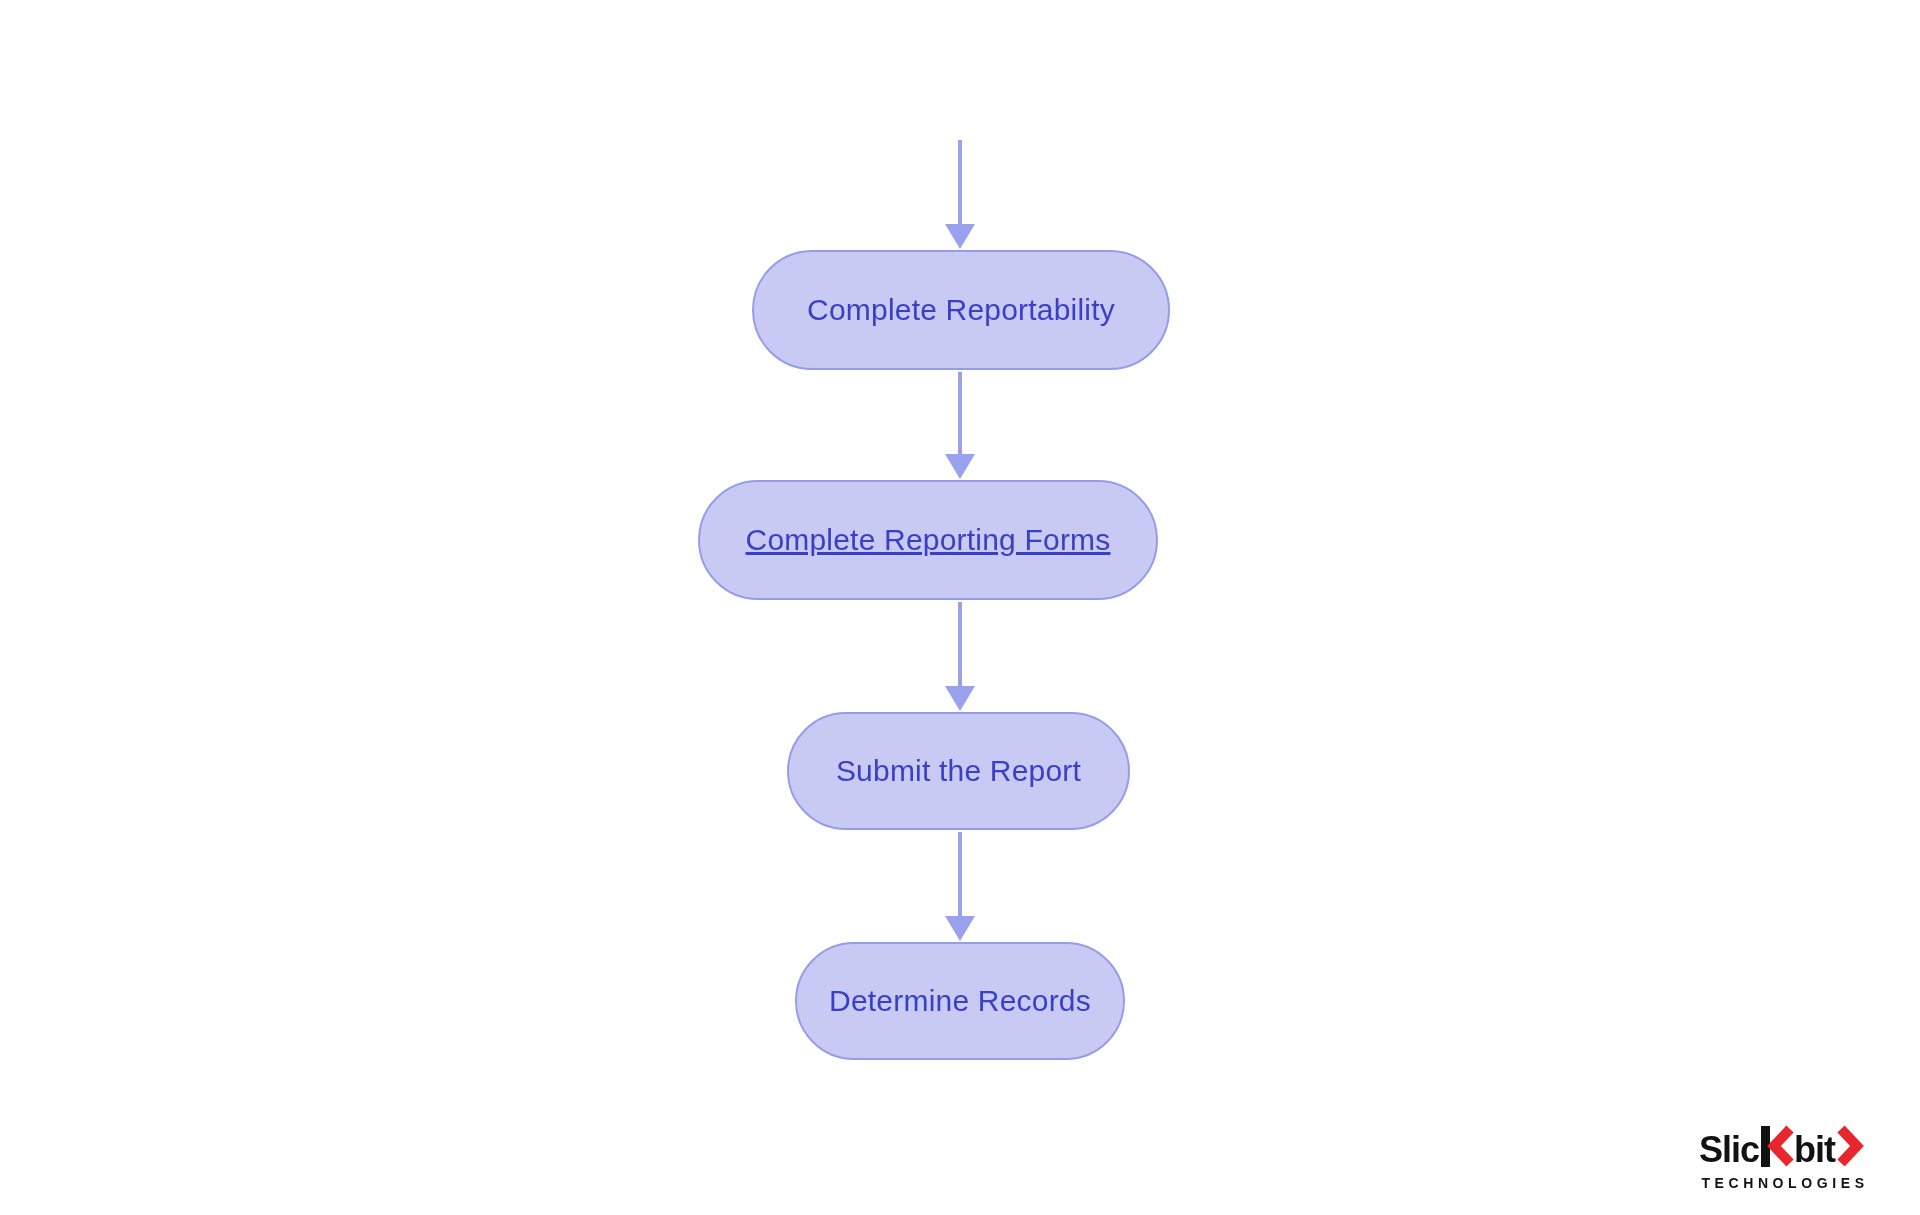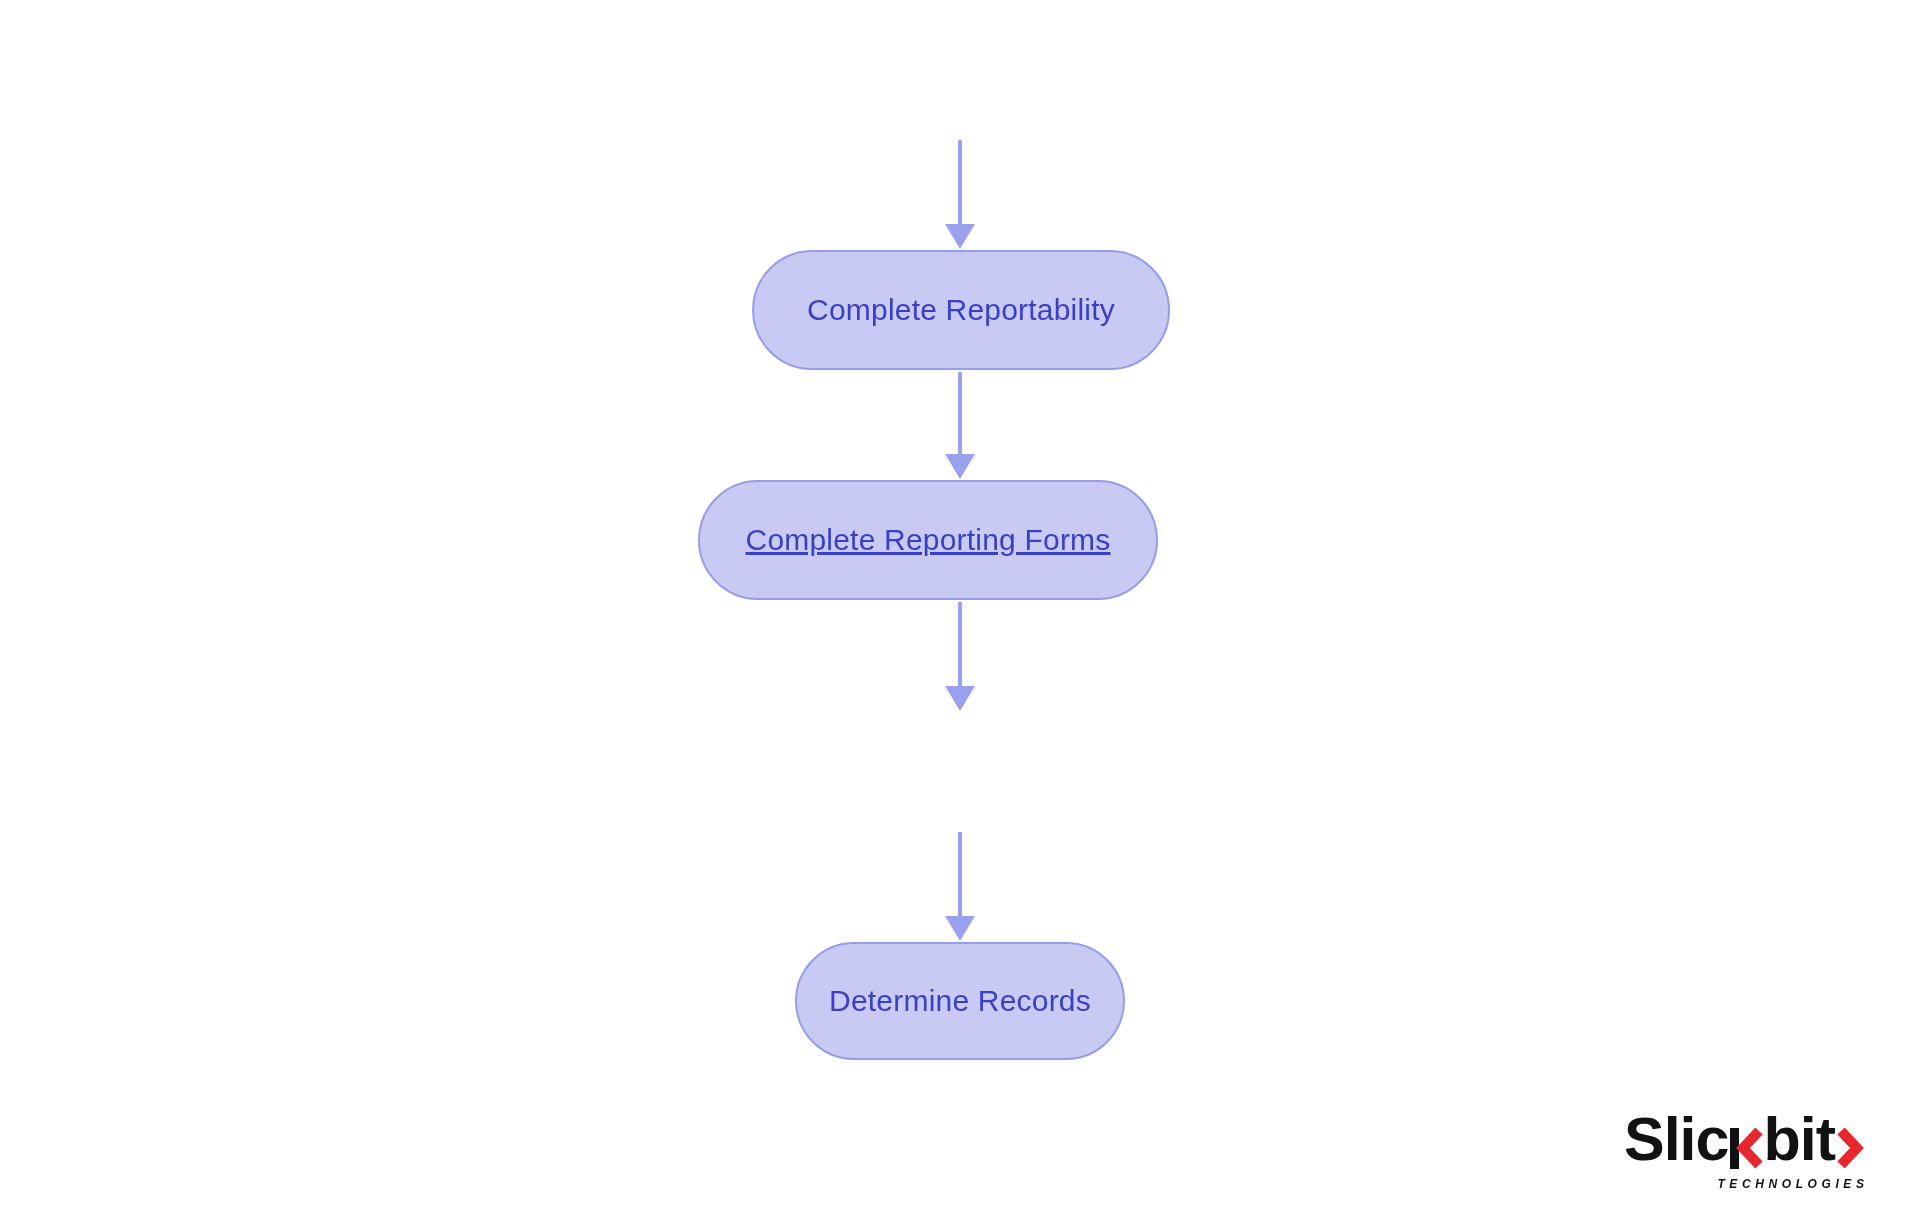--- a/index.html
+++ b/index.html
@@ -74,21 +74,21 @@
     position: absolute;
     right: 56px;
     bottom: 24px;
     text-align: right;
   }
   .logo-brand {
     display: flex;
     align-items: flex-end;
     justify-content: flex-end;
     font-weight: bold;
-    font-size: 61px;
+    font-size: 36px;
     line-height: 1;
     letter-spacing: -1px;
     color: var(--logo-text);
     margin-top: 40px;
   }
   .k-stem {
     display: inline-block;
     width: 9px;
     height: 41px;
     background: var(--logo-text);
@@ -98,39 +98,41 @@
   }
   .chev {
     display: inline-block;
     align-self: flex-end;
     margin-bottom: 1px;
   }
   .chev-left { margin-left: -3px; margin-right: 0px; }
   .chev-right { margin-left: 2px; }
   .logo-sub {
     margin-top: 7px;
-    font-size: 12px;
+    font-size: 14px;
     font-weight: bold;
     letter-spacing: 4.6px;
     margin-right: -4.6px;
     color: var(--logo-text);
     white-space: nowrap;
-    font-style: italic;
   }
 </style>
 </head>
 <body>
 
 <div class="canvas">
 
   <div class="node n2">
     <span>Complete Reportability</span>
   </div>
   <div class="node n3">
     <span>Complete Reporting Forms</span>
+  </div>
+  <div class="node n4">
+    <span>Submit the Report</span>
   </div>
   <div class="node n5">
     <span>Determine Records</span>
   </div>
 
   <div class="arrow-line al1"></div>
   <div class="arrow-head ah1"></div>
 
   <div class="arrow-line al2"></div>
   <div class="arrow-head ah2"></div>

